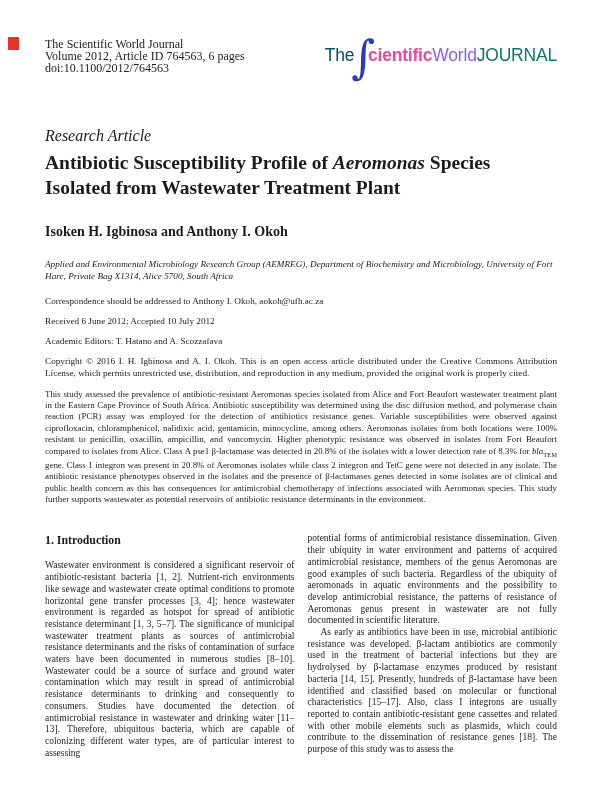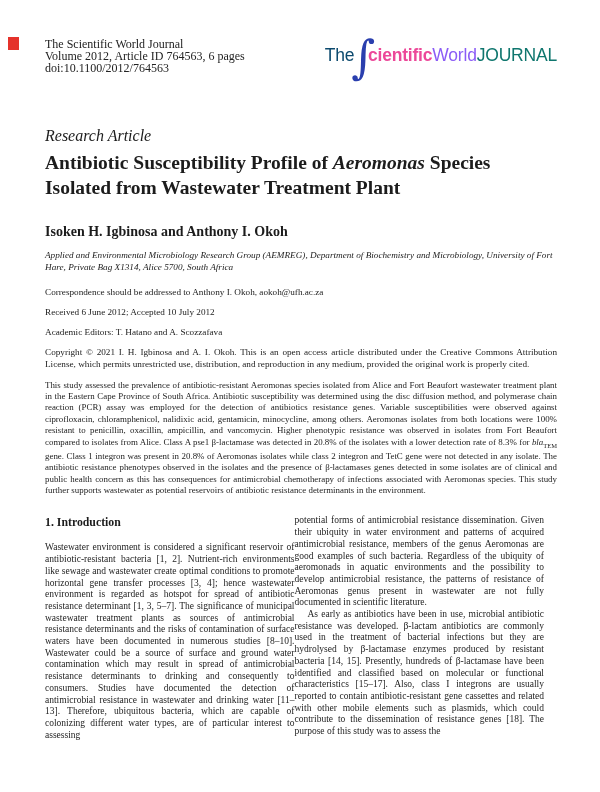--- a/index.html
+++ b/index.html
@@ -51,32 +51,32 @@
   .lg-world   { color: #8b5cf6; }
   .lg-journal { color: #0f766e; }
 
   
   .research-article { font-style: italic; font-size: 16px; line-height: 19px; margin-top: 50px; }
   .title { font-weight: bold; font-size: 19.5px; line-height: 25px; margin-top: 5px; max-width: 522px; }
   .title .it { font-style: italic; }
   .authors { font-weight: bold; font-size: 14px; line-height: 15px; margin-top: 24px; }
 
   .small-line { font-size: 9.2px; line-height: 11.8px; }
-  .affiliation { font-style: italic; margin-top: 11px; max-width: 508px; }
+  .affiliation { font-style: italic; margin-top: 20px; max-width: 508px; }
   .correspondence { margin-top: 13px; }
   .dates   { margin-top: 9px; }
   .editors { margin-top: 8px; }
   .copyright { margin-top: 8px; text-align: justify; }
 
   .abstract { font-size: 8.9px; line-height: 11.4px; margin-top: 9px; text-align: justify; }
   .abstract .it { font-style: italic; }
   .abstract sub { font-size: 6.5px; }
 
   
-  .columns { display: flex; gap: 0; margin-top: 19px; }
+  .columns { display: flex; gap: 13px; margin-top: 28px; }
   .col { width: 249.5px; font-size: 9.5px; line-height: 11.7px; text-align: justify; }
   .sec-heading { font-weight: bold; font-size: 11.8px; line-height: 14px; margin-bottom: 13px; }
   .col p { margin: 0; }
   .col p.indent { text-indent: 13px; }
 </style>
 </head>
 <body>
 
 <div class="page">
   <div class="red-mark"></div>
@@ -105,21 +105,21 @@
     <div class="authors">Isoken H. Igbinosa and Anthony I. Okoh</div>
 
     <div class="small-line affiliation">Applied and Environmental Microbiology Research Group (AEMREG), Department of Biochemistry and Microbiology, University of Fort Hare, Private Bag X1314, Alice 5700, South Africa</div>
 
     <div class="small-line correspondence">Correspondence should be addressed to Anthony I. Okoh, aokoh@ufh.ac.za</div>
 
     <div class="small-line dates">Received 6 June 2012; Accepted 10 July 2012</div>
 
     <div class="small-line editors">Academic Editors: T. Hatano and A. Scozzafava</div>
 
-    <div class="small-line copyright">Copyright © 2021 I. H. Igbinosa and A. I. Okoh. This is an open access article distributed under the Creative Commons Attribution License, which permits unrestricted use, distribution, and reproduction in any medium, provided the original work is properly cited.</div>
+    <div class="small-line copyright">Copyright © 2016 I. H. Igbinosa and A. I. Okoh. This is an open access article distributed under the Creative Commons Attribution License, which permits unrestricted use, distribution, and reproduction in any medium, provided the original work is properly cited.</div>
 
     <div class="abstract"><span>This study assessed the prevalence of antibiotic-resistant Aeromonas species isolated from Alice and Fort Beaufort wastewater treatment plant in the Eastern Cape Province of South Africa. Antibiotic susceptibility was determined using the disc diffusion method, and polymerase chain reaction (PCR) assay was employed for the detection of antibiotics resistance genes. Variable susceptibilities were observed against ciprofloxacin, chloramphenicol, nalidixic acid, gentamicin, minocycline, among others. Aeromonas isolates from both locations were 100% resistant to penicillin, oxacillin, ampicillin, and vancomycin. Higher phenotypic resistance was observed in isolates from Fort Beaufort compared to isolates from Alice. Class A pse1 β-lactamase was detected in 20.8% of the isolates with a lower detection rate of 8.3% for </span><span class="it">bla</span><sub>TEM</sub><span> gene. Class 1 integron was present in 20.8% of Aeromonas isolates while class 2 integron and TetC gene were not detected in any isolate. The antibiotic resistance phenotypes observed in the isolates and the presence of β-lactamases genes detected in some isolates are of clinical and public health concern as this has consequences for antimicrobial chemotherapy of infections associated with Aeromonas species. This study further supports wastewater as potential reservoirs of antibiotic resistance determinants in the environment.</span></div>
 
     <div class="columns">
       <div class="col">
         <div class="sec-heading">1. Introduction</div>
         <p>Wastewater environment is considered a significant reservoir of antibiotic-resistant bacteria [1, 2]. Nutrient-rich environments like sewage and wastewater create optimal conditions to promote horizontal gene transfer processes [3, 4]; hence wastewater environment is regarded as hotspot for spread of antibiotic resistance determinant [1, 3, 5–7]. The significance of municipal wastewater treatment plants as sources of antimicrobial resistance determinants and the risks of contamination of surface waters have been documented in numerous studies [8–10]. Wastewater could be a source of surface and ground water contamination which may result in spread of antimicrobial resistance determinants to drinking and consequently to consumers. Studies have documented the detection of antimicrobial resistance in wastewater and drinking water [11–13]. Therefore, ubiquitous bacteria, which are capable of colonizing different water types, are of particular interest to assessing</p>
       </div>
       <div class="col">
         <p>potential forms of antimicrobial resistance dissemination. Given their ubiquity in water environment and patterns of acquired antimicrobial resistance, members of the genus Aeromonas are good examples of such bacteria. Regardless of the ubiquity of aeromonads in aquatic environments and the possibility to develop antimicrobial resistance, the patterns of resistance of Aeromonas genus present in wastewater are not fully documented in scientific literature.</p>

